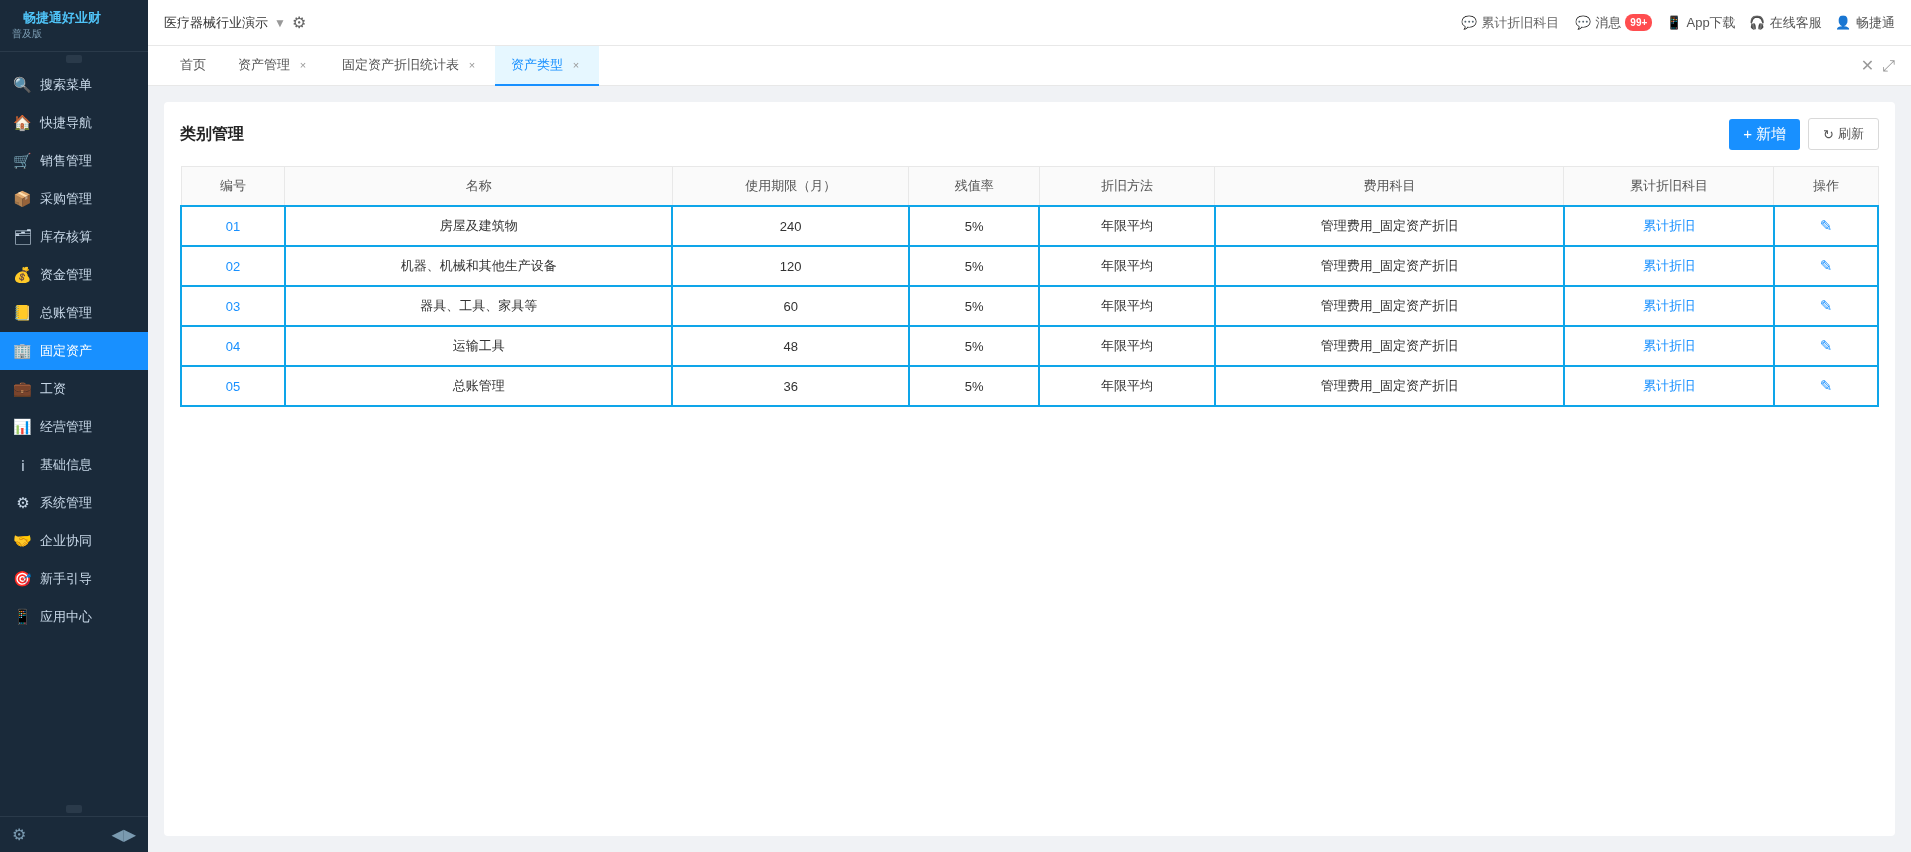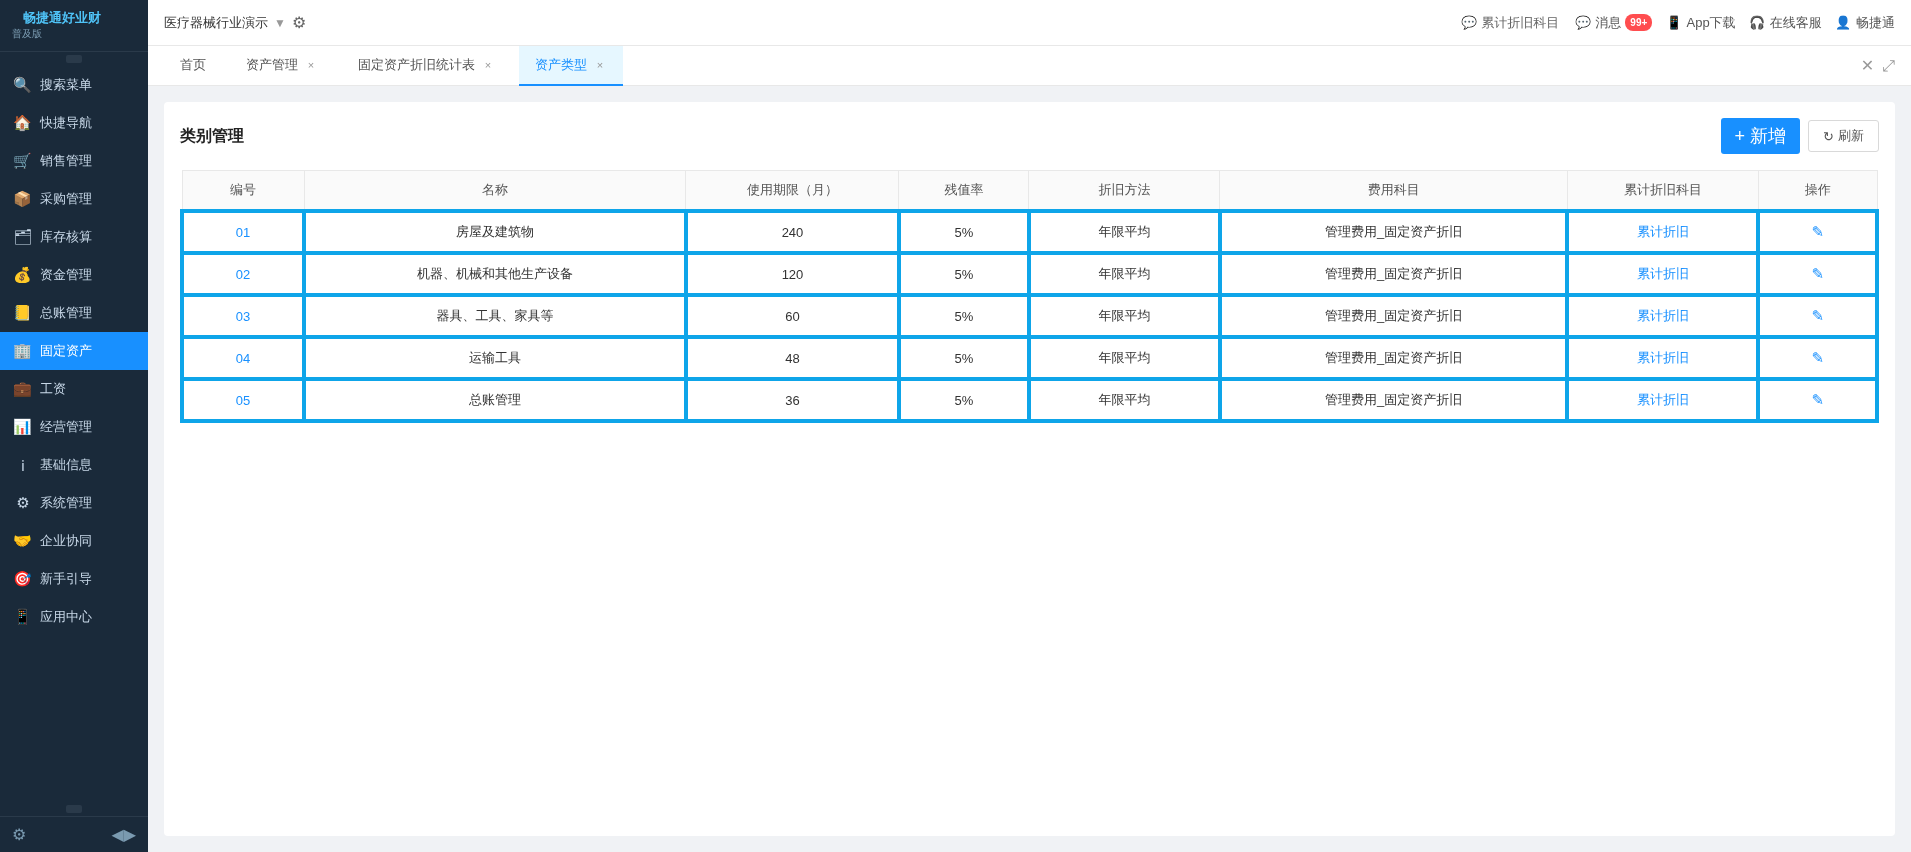--- a/index.html
+++ b/index.html
@@ -116,21 +116,21 @@
       cursor: pointer;
     }
 
     
     .tabs-bar {
       background: #fff;
       border-bottom: 1px solid #e8e8e8;
       display: flex;
       align-items: center;
       padding: 0 16px;
-      gap: 8px;
+      gap: 0;
       height: 40px;
     }
     .tab {
       display: flex;
       align-items: center;
       gap: 6px;
       padding: 0 16px;
       height: 40px;
       cursor: pointer;
       font-size: 13px;
@@ -185,21 +185,21 @@
       align-items: center;
       gap: 8px;
     }
     .btn-primary {
       background: #1890ff;
       color: #fff;
       border: none;
       border-radius: 3px;
       padding: 6px 14px;
       cursor: pointer;
-      font-size: 18px;
+      font-size: 15px;
       display: flex;
       align-items: center;
       gap: 4px;
     }
     .btn-default {
       background: #fff;
       color: #555;
       border: 1px solid #d9d9d9;
       border-radius: 3px;
       padding: 6px 14px;
@@ -221,22 +221,22 @@
       padding-left: 24px;
     }
     th {
       border: 1px solid #e8e8e8;
       padding: 10px 12px;
       text-align: center;
       color: #555;
       font-weight: normal;
     }
     td {
-      border: 4px solid #0ea5e9;
-      padding: 10px 24px;
+      border: 2px solid #0ea5e9;
+      padding: 10px 16px;
       text-align: center;
       color: #333;
     }
     .td-link { color: #1890ff; cursor: pointer; }
     .td-edit { color: #1890ff; cursor: pointer; font-size: 15px; }
 
     .gear-icon { color: #666; cursor: pointer; font-size: 16px; }
     .chevron-icon { color: #999; font-size: 12px; }
     .window-controls { display: flex; align-items: center; gap: 8px; }
     .window-btn { cursor: pointer; color: #999; font-size: 16px; }

